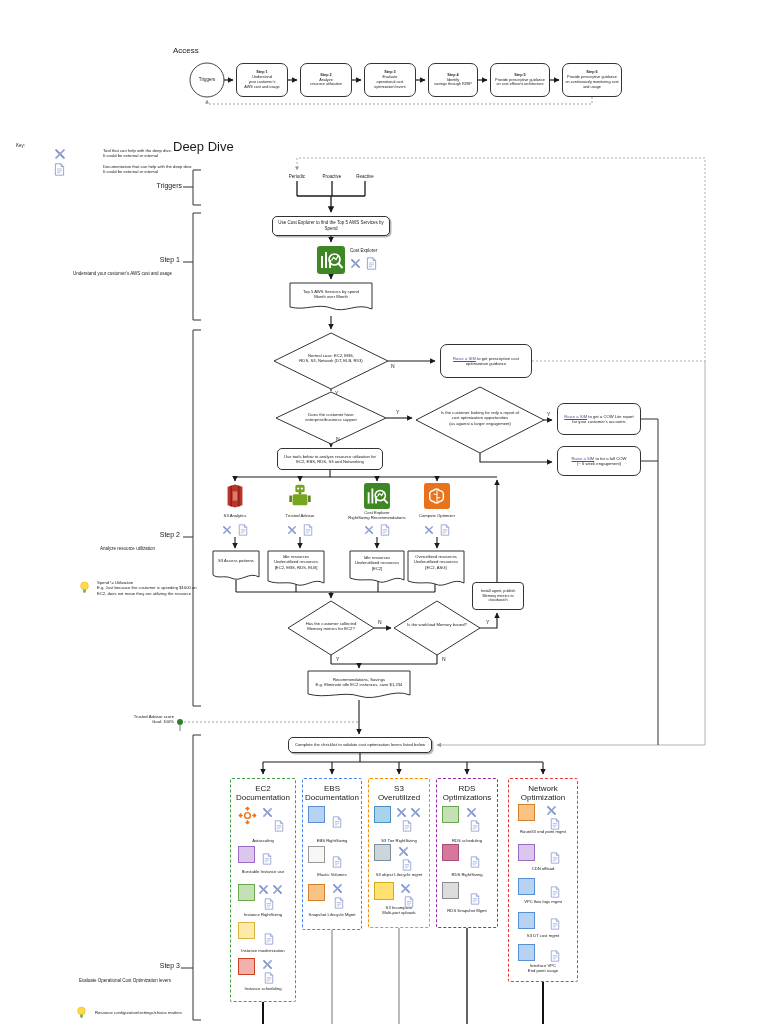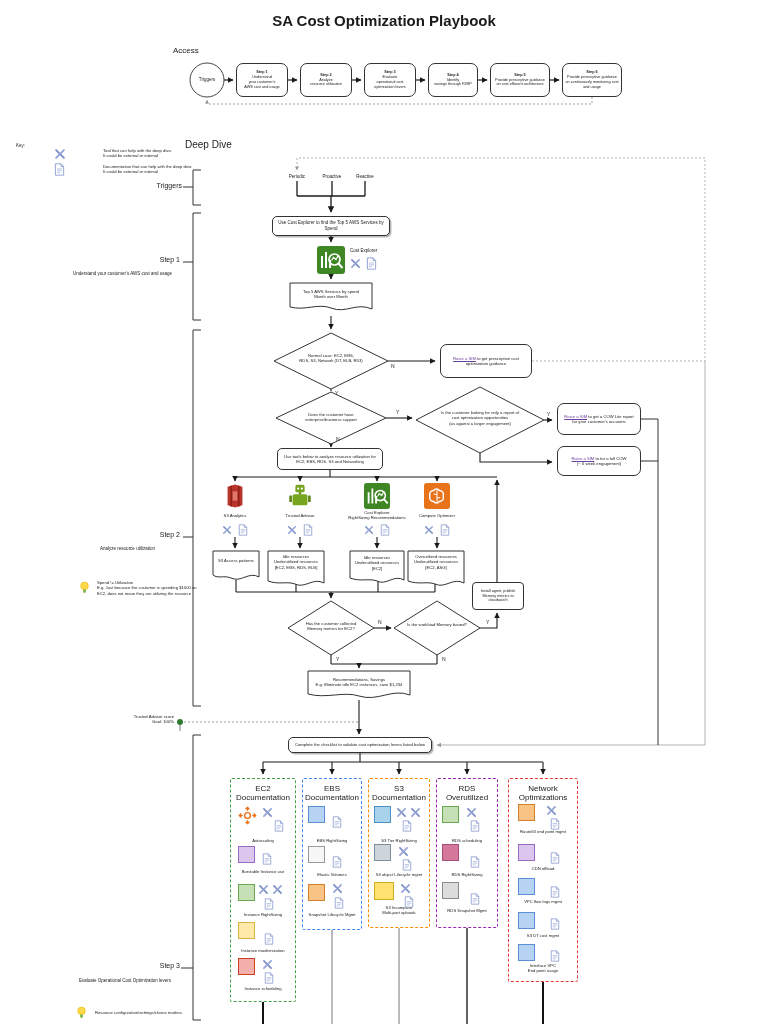--- a/index.html
+++ b/index.html
@@ -199,21 +199,20 @@
     <g fill="#fff" stroke="#333" stroke-width="1">
       <path d="M290 283 H372 V309 C356 302,346 314,331 308 C318 303,305 311,290 307 Z"></path>
       <path d="M213 551 H259 V577 C249 571,241 583,231 578 C224 575,218 579,213 575 Z"></path>
       <path d="M268 551 H324 V583 C313 577,305 589,295 584 C287 581,279 585,268 581 Z"></path>
       <path d="M350 551 H404 V580 C394 574,386 586,377 581 C369 578,361 582,350 578 Z"></path>
       <path d="M408 551 H464 V583 C453 577,445 589,435 584 C427 581,419 585,408 581 Z"></path>
       <path d="M308 671 H410 V695 C392 688,378 702,359 696 C344 691,326 699,308 694 Z"></path>
     </g>
   </svg>
 
-  <div class="abs ov title ctr" style="left:0;top:12px;width:768px">SA Cost Optimization Playbook</div>
   <div class="abs ov f8" style="left:173px;top:46px">Access</div>
   <div class="abs ov f45 ctr" style="left:188px;top:77px;width:38px">Triggers</div>
 
   <div class="box f38" style="left:236px;top:63px;width:52px;height:34px">
     <div><b>Step 1</b><div class="pre">Understand
 your customer's
 AWS cost and usage</div></div>
   </div>
   <div class="box f38" style="left:300px;top:63px;width:52px;height:34px">
     <div><b>Step 2</b><div class="pre">Analyze
@@ -243,21 +242,21 @@
         <use href="#i-tool"></use>
       </svg></span>
   <div class="abs ov f4 pre" style="left:103px;top:148px">Tool that can help with the deep dive.
 It could be external or internal</div>
   <span class="icw" style="left:54px;top:163px"><svg width="11" height="13">
         <use href="#i-doc"></use>
       </svg></span>
   <div class="abs ov f4 pre" style="left:103px;top:164px">Documentation that can help with the deep dive.
 It could be external or internal</div>
 
-  <div class="abs ov f9" style="left:185px;top:139px;font-weight:normal;font-size:10px">Deep Dive</div>
+  <div class="abs ov f9" style="left:173px;top:139px;font-weight:normal;font-size:13px">Deep Dive</div>
   <div class="abs ov f7 rt" style="left:110px;top:182px;width:72px">Triggers</div>
   <div class="abs ov f7 rt" style="left:100px;top:256px;width:80px">Step 1</div>
   <div class="abs ov f45 ctr" style="left:5px;top:271px;width:235px">Understand your customer's AWS cost and usage</div>
   <div class="abs ov f7 rt" style="left:100px;top:531px;width:80px">Step 2</div>
   <div class="abs ov f45 ctr" style="left:20px;top:546px;width:215px">Analyze resource utilization</div>
   <div class="abs ov f7 rt" style="left:100px;top:962px;width:80px">Step 3</div>
   <div class="abs ov f45 ctr" style="left:10px;top:978px;width:230px">Evaluate Operational Cost Optimization levers</div>
 
   <div class="abs ov f45 ctr" style="left:282px;top:174px;width:30px">Periodic</div>
   <div class="abs ov f45 ctr" style="left:316px;top:174px;width:32px">Proactive</div>
@@ -394,25 +393,25 @@
   <div class="col" style="left: 302px; top: 778px; width: 60px; height: 152px; border-color: rgb(66, 134, 244);"></div>
   <div class="col" style="left: 368px; top: 778px; width: 62px; height: 150px; border-color: rgb(251, 140, 0);"></div>
   <div class="col" style="left: 436px; top: 778px; width: 62px; height: 150px; border-color: rgb(156, 39, 176);"></div>
   <div class="col" style="left: 508px; top: 778px; width: 70px; height: 204px; border-color: rgb(229, 57, 53);"></div>
 
   <div class="abs ov f8 ctr pre" style="left:230px;top:784px;width:66px;line-height:1.15">EC2
 Documentation</div>
   <div class="abs ov f8 ctr pre" style="left:302px;top:784px;width:60px;line-height:1.15">EBS
 Documentation</div>
   <div class="abs ov f8 ctr pre" style="left:368px;top:784px;width:62px;line-height:1.15">S3
-Documentation</div>
+Overutilized</div>
   <div class="abs ov f8 ctr pre" style="left:436px;top:784px;width:62px;line-height:1.15">RDS
-Overutilized</div>
+Optimizations</div>
   <div class="abs ov f8 ctr pre" style="left:508px;top:784px;width:70px;line-height:1.15">Network
-Optimizations</div>
+Optimization</div>
 
   <span class="icw" style="left:238px;top:806px"><svg width="19" height="19">
         <use href="#i-as"></use>
       </svg></span>
   <span class="icw" style="left:262px;top:807px"><svg width="11" height="11">
         <use href="#i-tool"></use>
       </svg></span>
   <span class="icw" style="left:274px;top:820px"><svg width="10" height="12">
         <use href="#i-doc"></use>
       </svg></span>

